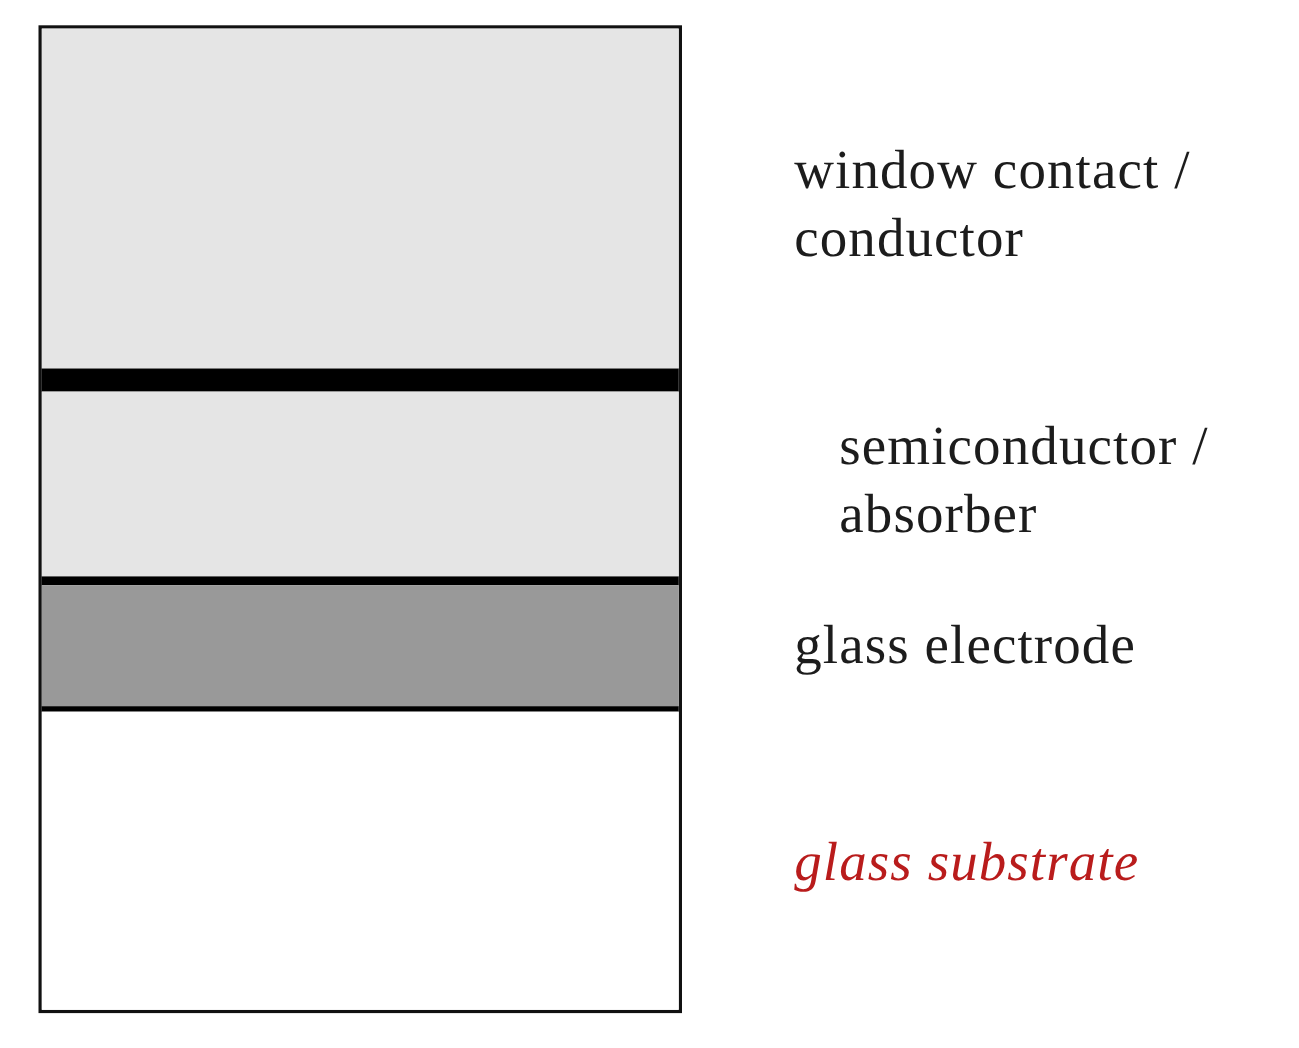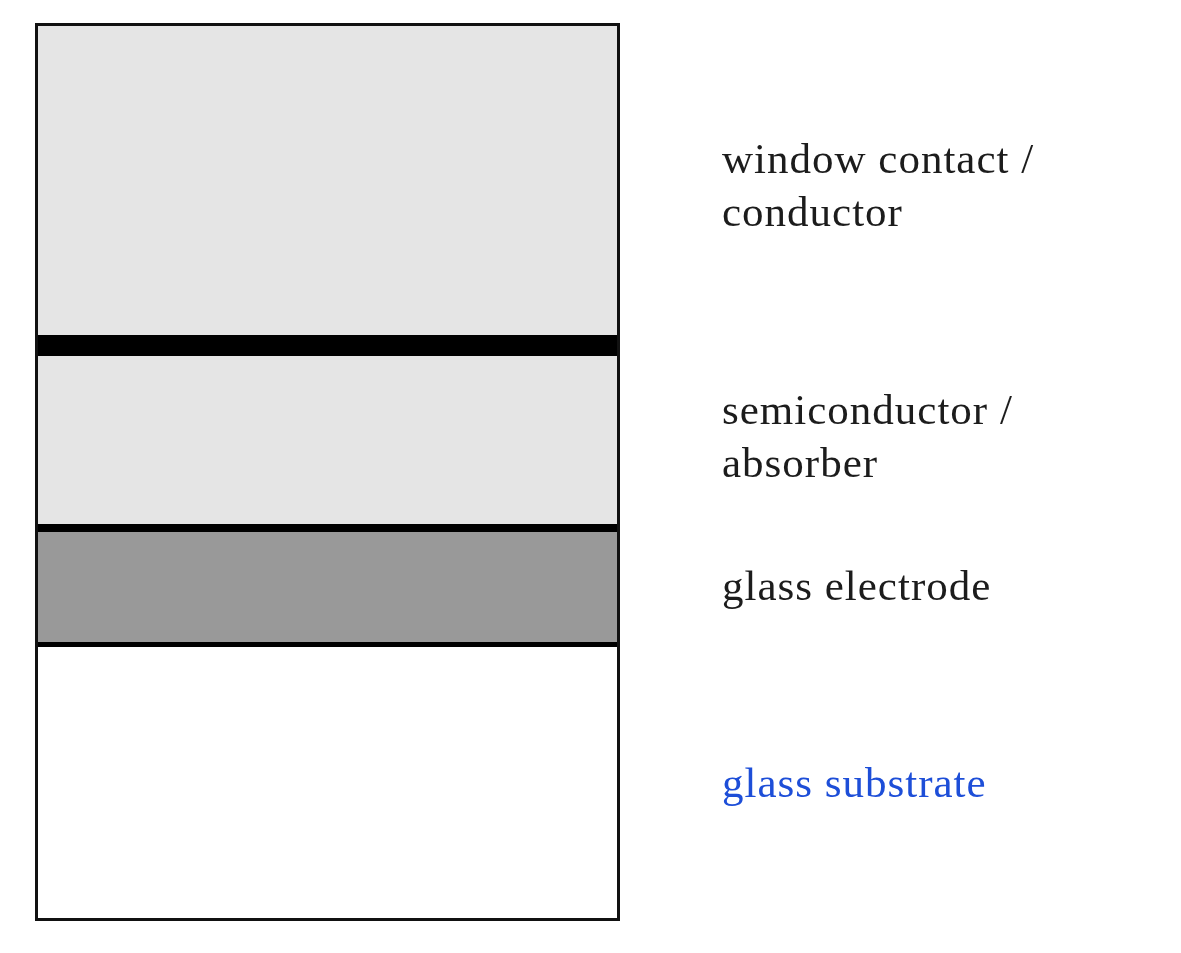--- a/index.html
+++ b/index.html
@@ -32,28 +32,28 @@
   .sep-thick      { height: 21px; }
   .layer-absorber { height: 168px; }
   .sep-thin-a     { height: 8px; }
   .layer-base     { height: 110px; }
   .sep-thin-b     { height: 5px; }
   .layer-glass    { flex: 1 1 auto; }
   .label {
     position: absolute;
     left: 722px;
     transform: translateY(-50%);
-    font-size: 43px;
+    font-size: 50px;
     line-height: 1.24;
     color: #1c1c1c;
     white-space: pre-line;
     letter-spacing: 1px;
   }
   .label-window   { top: 185px; }
-  .label-absorber { top: 436px; }
+  .label-absorber { top: 436px; margin-left: 41px; }
   .label-base     { top: 586px; }
   .label-glass    { top: 783px; }
 </style>
 </head>
 <body>
 
 <div class="canvas">
 
   <div class="stack">
     <div class="layer layer-window" style="background-color: rgb(229, 229, 229);"></div>
@@ -72,15 +72,15 @@
   </div>
 
   <div class="label label-window" style="color: rgb(28, 28, 28);">window contact /
 conductor</div>
 
   <div class="label label-absorber" style="color: rgb(28, 28, 28);">semiconductor /
 absorber</div>
 
   <div class="label label-base" style="color: rgb(28, 28, 28);">glass electrode</div>
 
-  <div class="label label-glass" style="color: #1d4ed8;">glass substrate</div>
+  <div class="label label-glass" style="color: #b91c1c; font-style: italic;">glass substrate</div>
 
 </div>
 
 </body></html>

